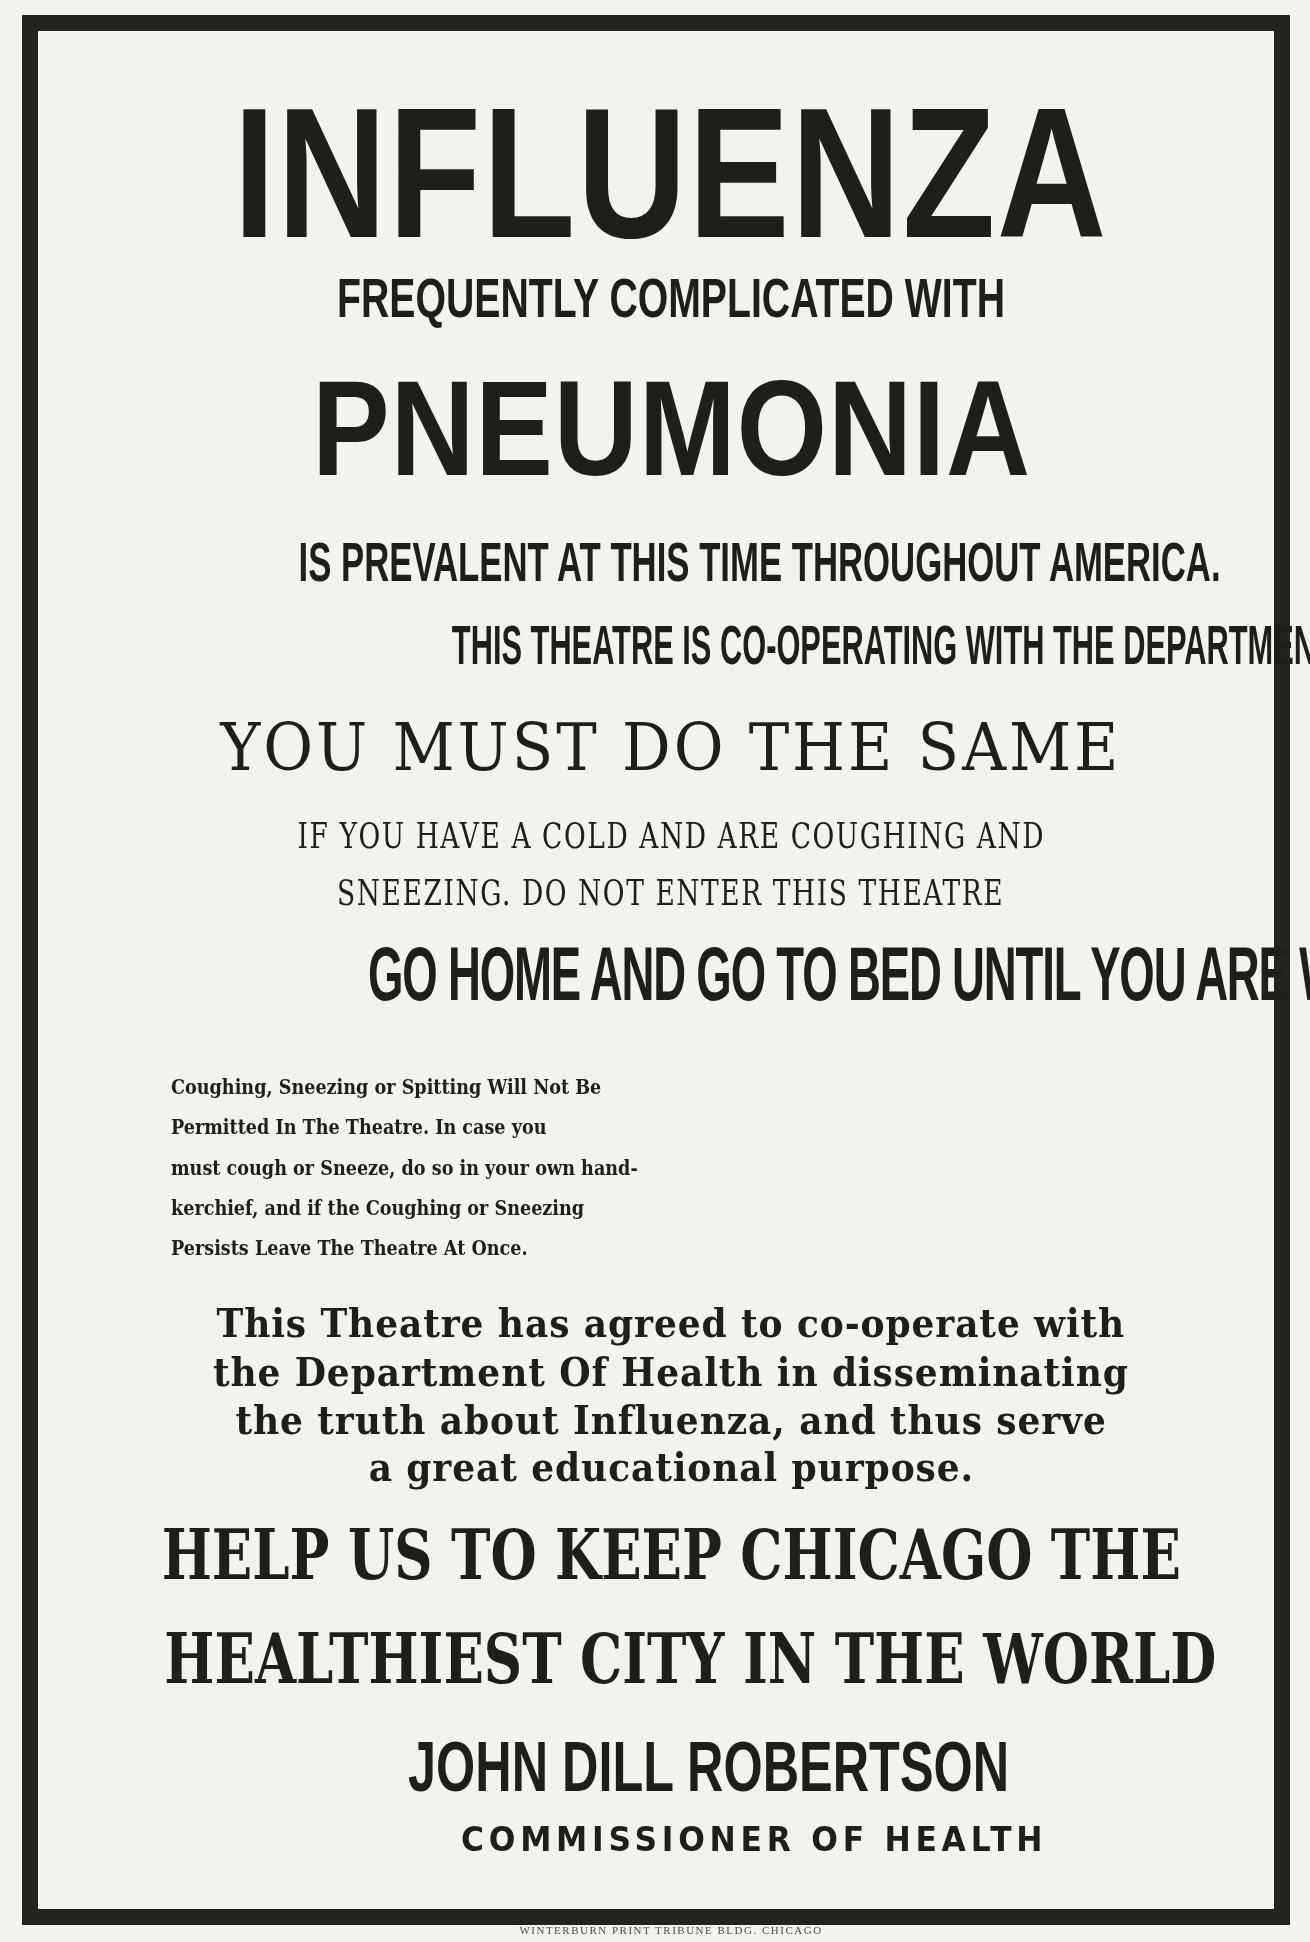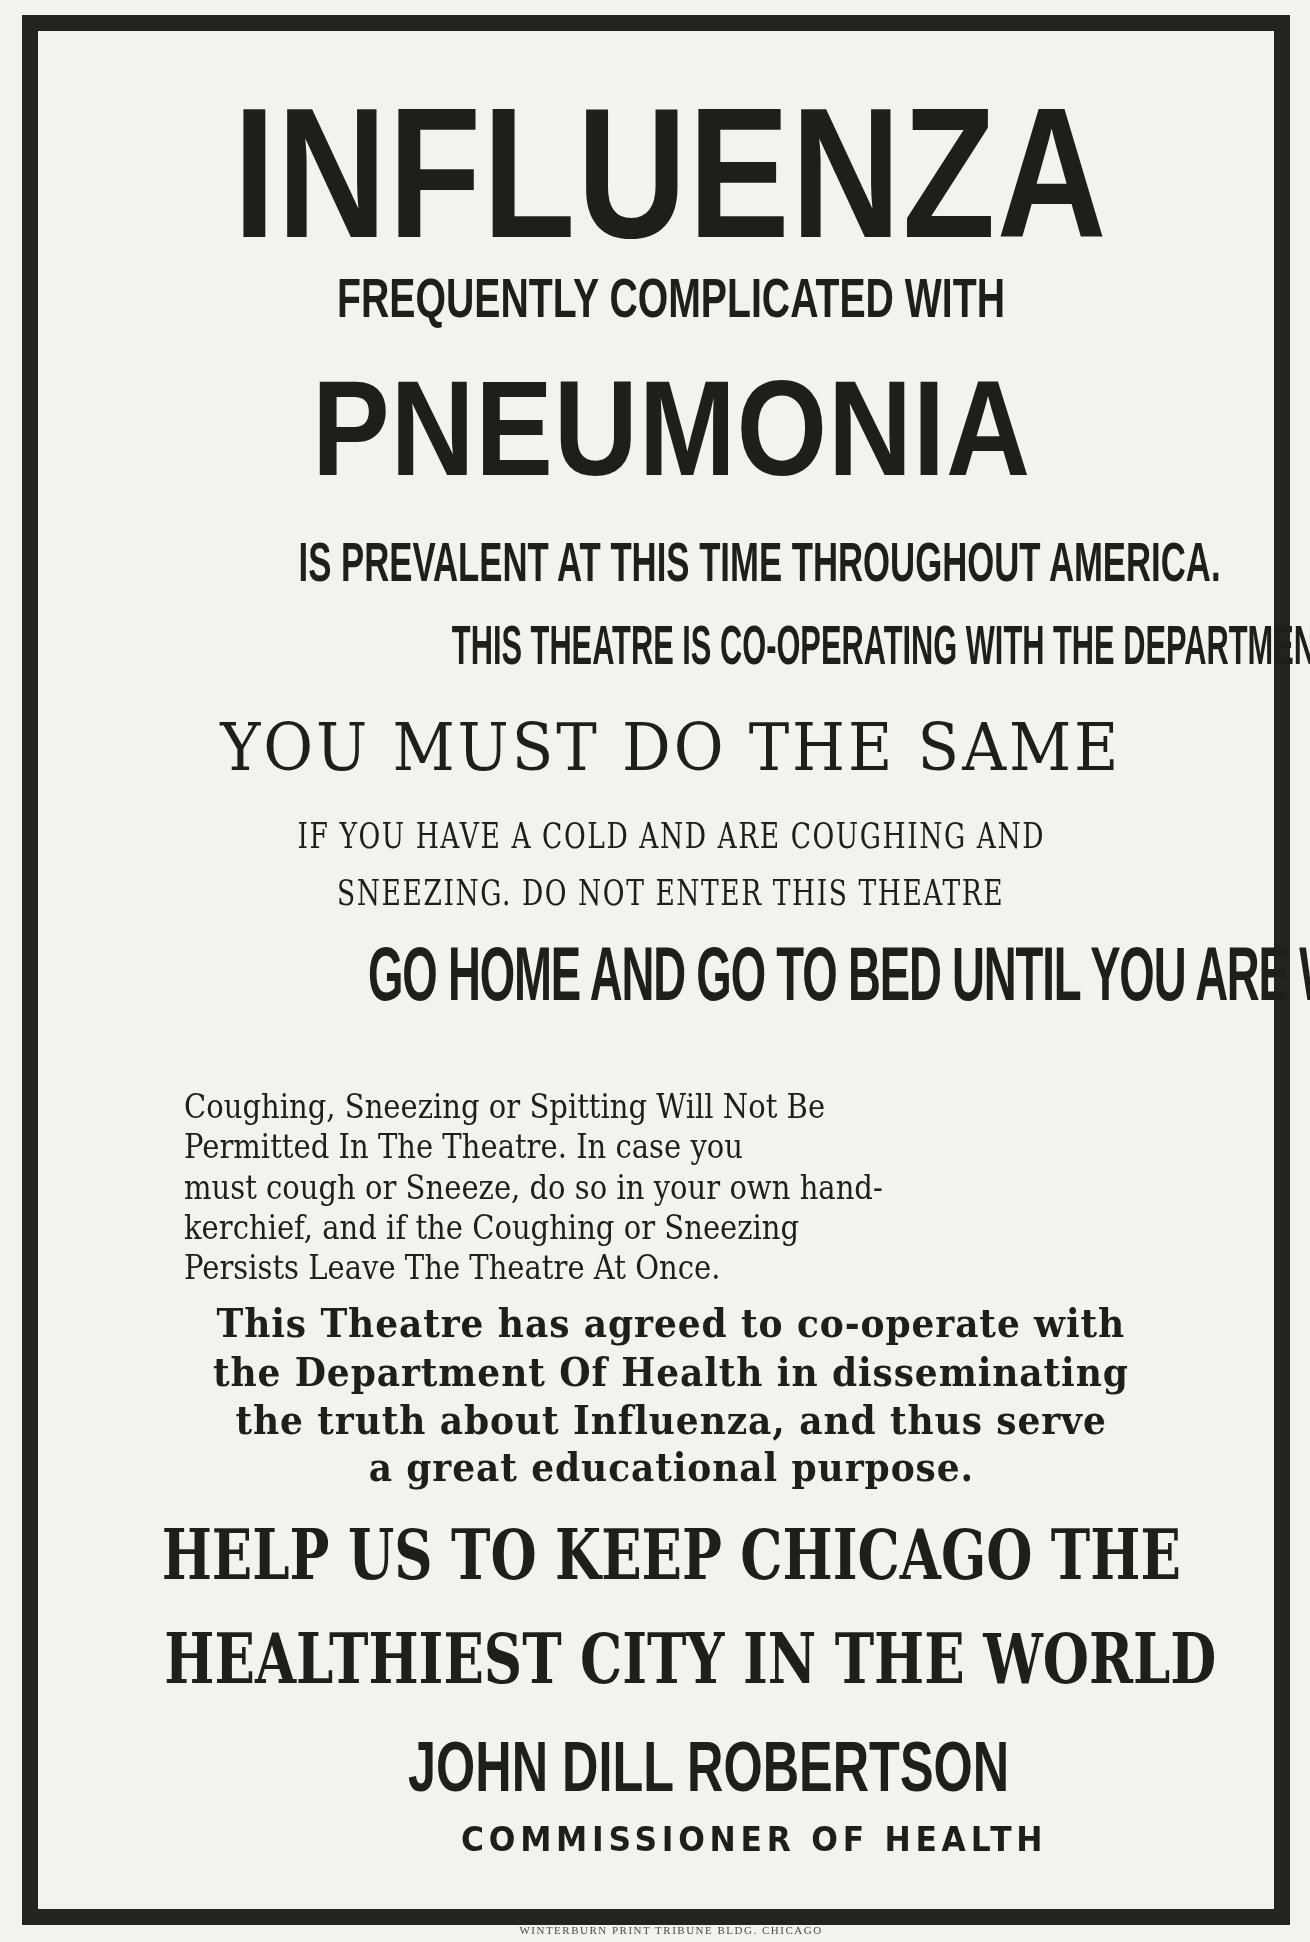--- a/index.html
+++ b/index.html
@@ -78,25 +78,25 @@
     #l-cold2 { top: 863px; font-size: 34px; letter-spacing: 2px; }
     #l-cold2 .squeeze { transform: scaleX(0.78) scaleY(1.05); }
 
     
     #l-home { top: 936px; font-size: 76px; letter-spacing: -2px; }
     #l-home .squeeze { transform: scaleX(0.60); }
 
     
     .para1 {
       position: absolute;
-      left: 184px;
+      left: 171px;
       width: 930px;
       font-family: "DejaVu Serif", "Liberation Serif", serif;
-      font-weight: normal;
-      font-size: 33px;
+      font-weight: bold;
+      font-size: 20px;
       line-height: 1;
       white-space: nowrap;
     }
     .para1 .squeeze { transform: scaleX(0.88); transform-origin: left top; }
     #p1-0 { top: 1057px; }
     #p1-1 { top: 1097px; }
     #p1-2 { top: 1138px; }
     #p1-3 { top: 1178px; }
     #p1-4 { top: 1218px; }
 

